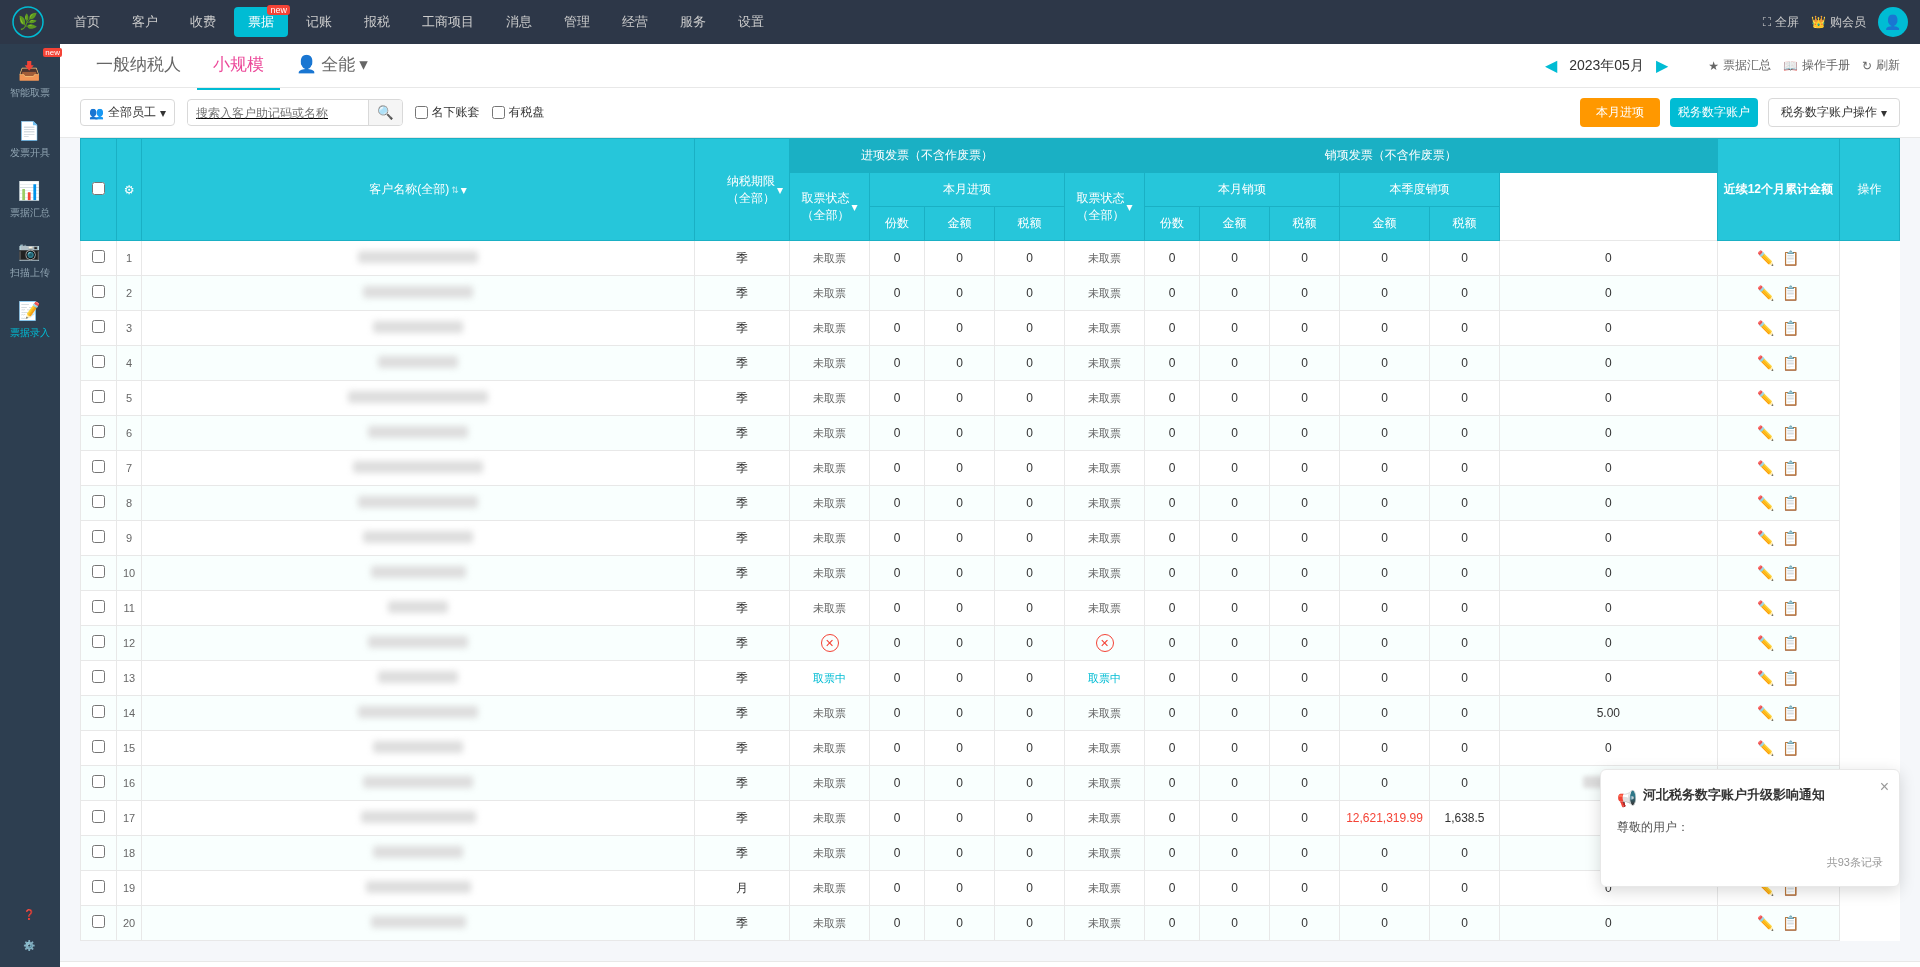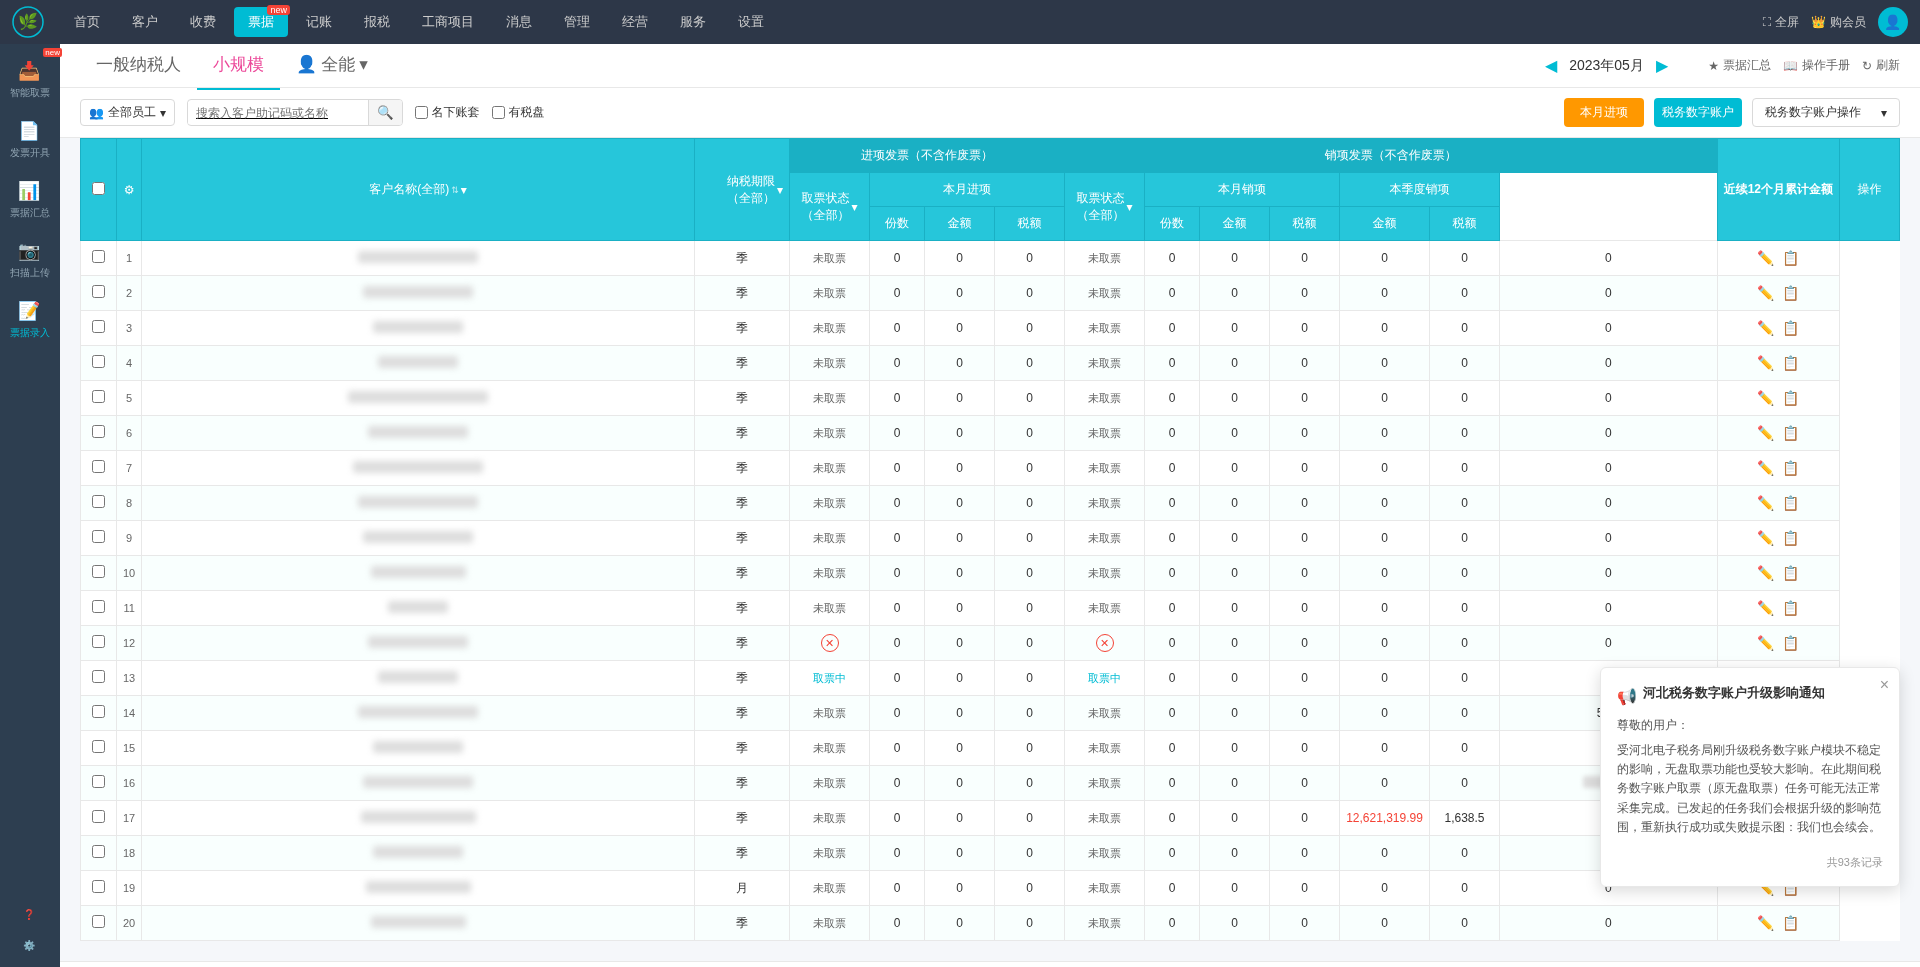--- a/index.html
+++ b/index.html
@@ -41,21 +41,21 @@
     
     .toolbar { display: flex; align-items: center; background: #fff; padding: 10px 20px; border-bottom: 1px solid #e8e8e8; gap: 12px; }
     .select-box { display: flex; align-items: center; border: 1px solid #d9d9d9; border-radius: 4px; padding: 4px 8px; gap: 4px; cursor: pointer; background: #fff; font-size: 12px; color: #333; }
     .search-box { display: flex; align-items: center; border: 1px solid #d9d9d9; border-radius: 4px; overflow: hidden; }
     .search-input { border: none; outline: none; padding: 4px 8px; font-size: 12px; width: 180px; text-decoration: underline; }
     .search-btn { background: #f5f5f5; border: none; border-left: 1px solid #d9d9d9; padding: 5px 8px; cursor: pointer; color: #666; }
     .checkbox-label { display: flex; align-items: center; gap: 4px; font-size: 12px; color: #333; cursor: pointer; }
     .toolbar-right { margin-left: auto; display: flex; gap: 10px; align-items: center; }
     .btn-primary { background: #ff9800; color: #fff; border: none; border-radius: 4px; padding: 6px 16px; cursor: pointer; font-size: 12px; white-space: nowrap; }
     .btn-secondary { background: #00bcd4; color: #fff; border: none; border-radius: 4px; padding: 6px 8px; cursor: pointer; font-size: 12px; white-space: nowrap; }
-    .btn-dropdown { display: flex; align-items: center; gap: 20px; border: 1px solid #d9d9d9; border-radius: 4px; padding: 5px 12px; cursor: pointer; font-size: 12px; background: #fff; color: #333; text-align: right; }
+    .btn-dropdown { display: flex; align-items: center; gap: 4px; border: 1px solid #d9d9d9; border-radius: 4px; padding: 5px 12px; cursor: pointer; font-size: 12px; background: #fff; color: #333; text-align: right; }
 
     
     .table-wrap { padding: 0 20px 20px; overflow-x: auto; }
     table { width: 100%; border-collapse: collapse; background: #fff; }
     thead th { background: #26c6da; color: #fff; padding: 8px 6px; font-size: 12px; font-weight: normal; text-align: center; border: 1px solid #1ab0c4; white-space: nowrap; }
     tbody tr:nth-child(even) { background: #f9fffe; }
     tbody td { padding: 7px 6px; border: 1px solid #e8e8e8; text-align: center; font-size: 12px; color: #333; white-space: nowrap; }
     .status-badge { display: inline-block; padding: 1px 6px; border-radius: 3px; font-size: 11px; }
     .status-未取票 { color: #666; }
     .status-取票中 { color: #00bcd4; }
@@ -700,16 +700,15 @@
 </div>
 
 <div class="notification-popup">
   <span class="notif-close">×</span>
   <div class="notif-header">
     <span class="notif-icon">📢</span>
     <div class="notif-title">河北税务数字账户升级影响通知</div>
   </div>
   <div class="notif-body">
     <div>尊敬的用户：</div>
-    <div style="margin-top:6px;">受河北电子税务局刚升级税务数字账户模块不稳定的影响，无盘取票功能也受较大影响。在此期间税务数字账户取票（原无盘取票）任务可能无法正常采集完成。已发起的任务我们会根据升级的影响范围，重新执行成功或失败提示图：我们也会续会。</div>
   </div>
   <div style="text-align:right;margin-top:18px;font-size:11px;color:#999;">共93条记录</div>
 </div>
 
 </body></html>

